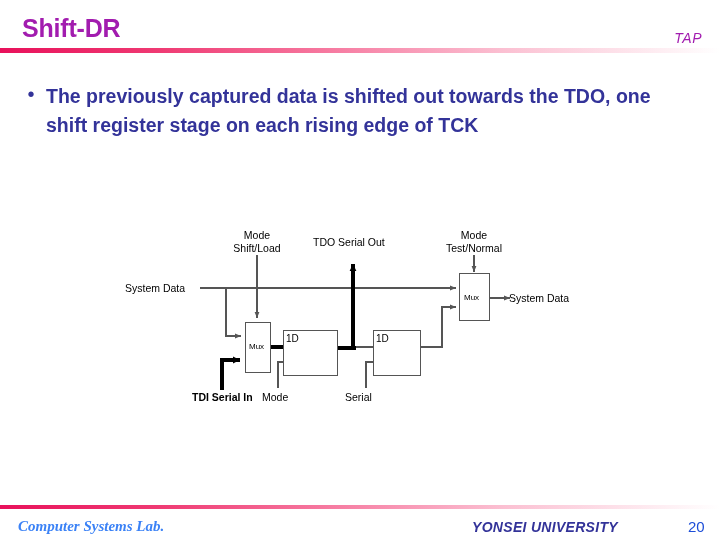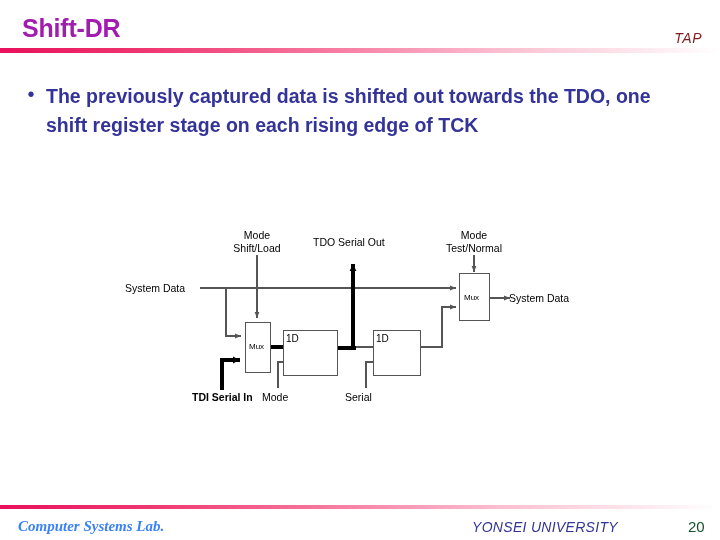--- a/index.html
+++ b/index.html
@@ -26,21 +26,21 @@
     color: #a21caf;
     letter-spacing: -0.2px;
     white-space: nowrap;
   }
   #header-tag {
     position: absolute;
     right: 18px;
     top: 30px;
     font-size: 14px;
     font-style: italic;
-    color: #7f1d1d;
+    color: #a21caf;
     font-family: "Liberation Sans", sans-serif;
     letter-spacing: 0.5px;
   }
   #header-rule {
     position: absolute;
     left: 0;
     top: 48px;
     width: 720px;
     height: 5px;
     background: linear-gradient(to right,
@@ -134,33 +134,33 @@
     font-size: 15px;
     color: #3b82f6;
     white-space: nowrap;
   }
   #footer-univ {
     position: absolute;
     left: 472px;
     top: 519px;
     font-family: "Liberation Sans", sans-serif;
     font-style: italic;
-    font-weight: normal;
+    font-weight: bold;
     font-size: 14px;
     color: #333399;
     letter-spacing: 0.3px;
     white-space: nowrap;
   }
   #footer-page {
     position: absolute;
     left: 688px;
     top: 518px;
     font-family: "Liberation Sans", sans-serif;
     font-size: 15px;
-    color: #14532d;
+    color: #1d4ed8;
     white-space: nowrap;
   }
 </style>
 </head>
 <body>
 
 <div id="slide-title">Shift-DR</div>
 
 <div id="header-tag">TAP</div>
 

